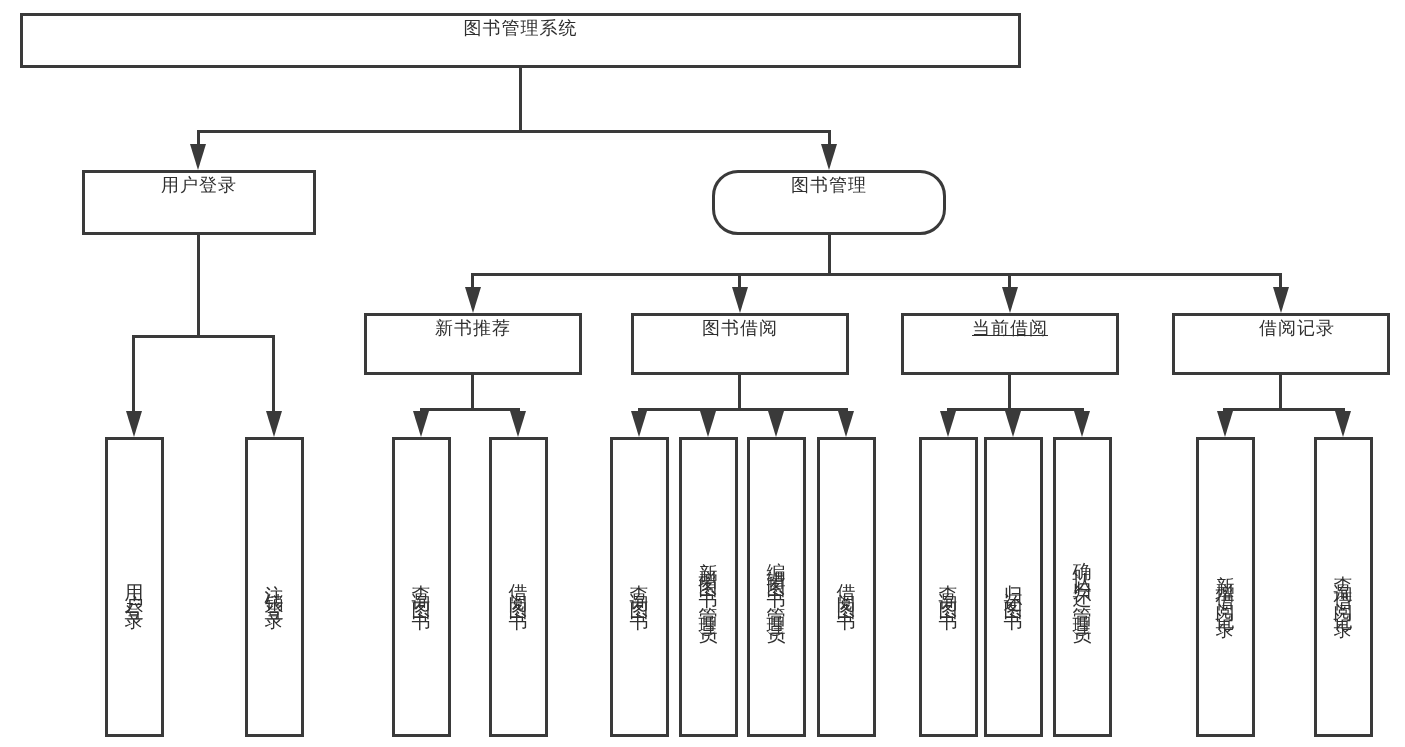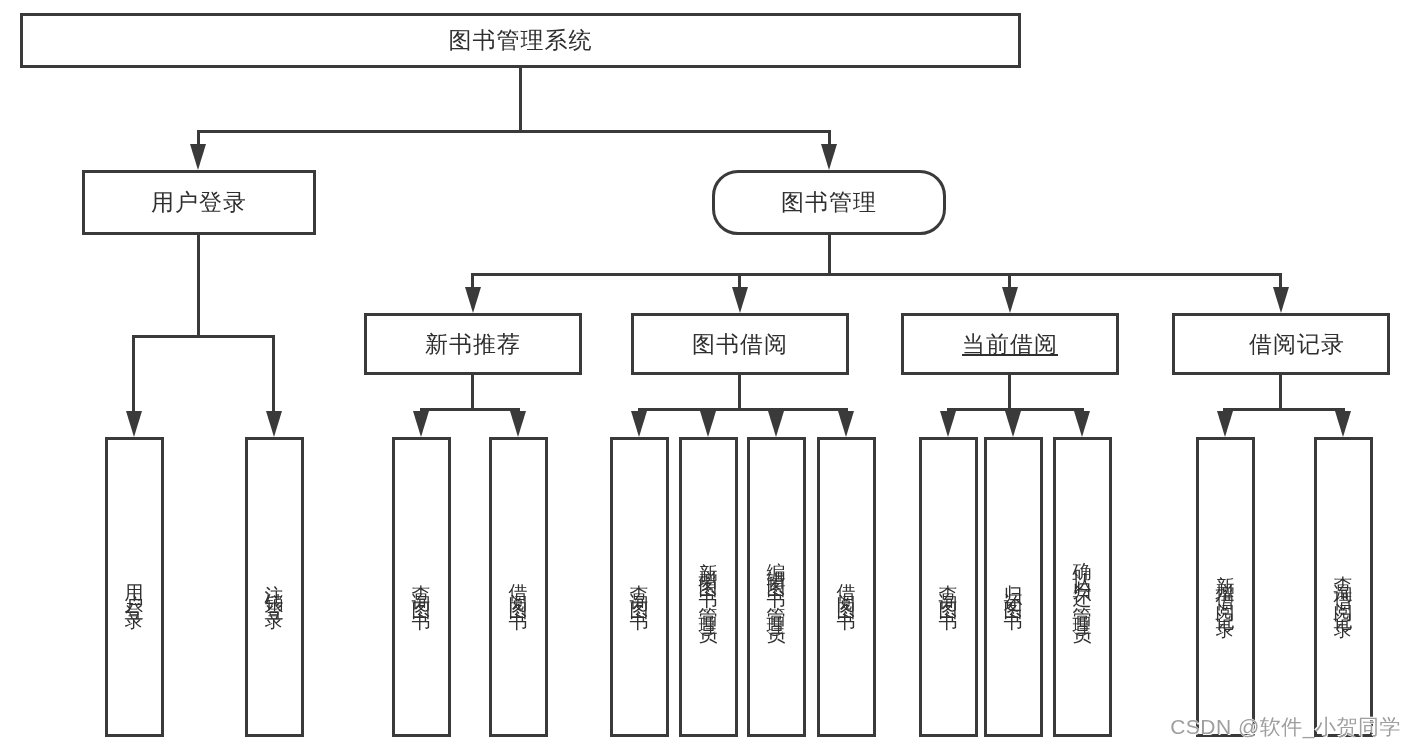--- a/index.html
+++ b/index.html
@@ -15,22 +15,22 @@
     background:var(--bg);
     font-family:"Liberation Sans","DejaVu Sans",sans-serif;
     color:var(--text);
     overflow:hidden;
   }
   .box{
     position:absolute;
     box-sizing:border-box;
     border:3px solid var(--line);
     background:#fff;
-    display:flex;align-items:center;justify-content:center;
-    font-size:23px;
+    display:flex;justify-content:center;
+    font-size:18px;
     letter-spacing:1px;
     color:var(--text);
   }
   .leaf{
     position:absolute;
     box-sizing:border-box;
     border:3px solid var(--line);
     background:#fff;
     width:59px;height:300px;top:437px;
     display:flex;align-items:center;justify-content:center;
@@ -189,15 +189,14 @@
   <div class="vline" style="left:1012px;top:408px;height:8px;"></div>
   <div class="arrow" style="left:1005px;top:411px;"></div>
   <div class="vline" style="left:1081px;top:408px;height:8px;"></div>
   <div class="arrow" style="left:1074px;top:411px;"></div>
 
   <div class="vline" style="left:1223px;top:408px;height:8px;"></div>
   <div class="arrow" style="left:1217px;top:411px;"></div>
   <div class="vline" style="left:1342px;top:408px;height:8px;"></div>
   <div class="arrow" style="left:1335px;top:411px;"></div>
 
-  <div class="wm">CSDN @软件_小贺同学</div>
 
 </div>
 
 </body></html>

